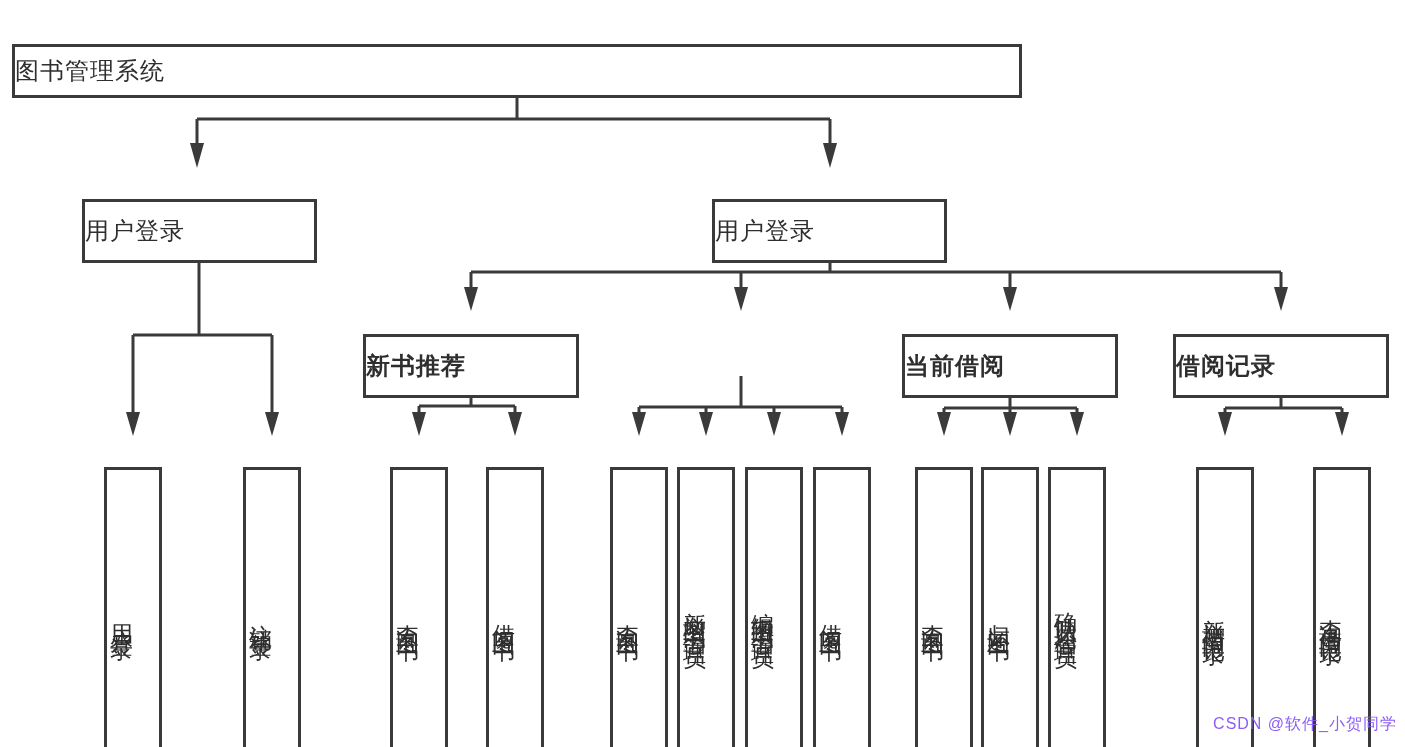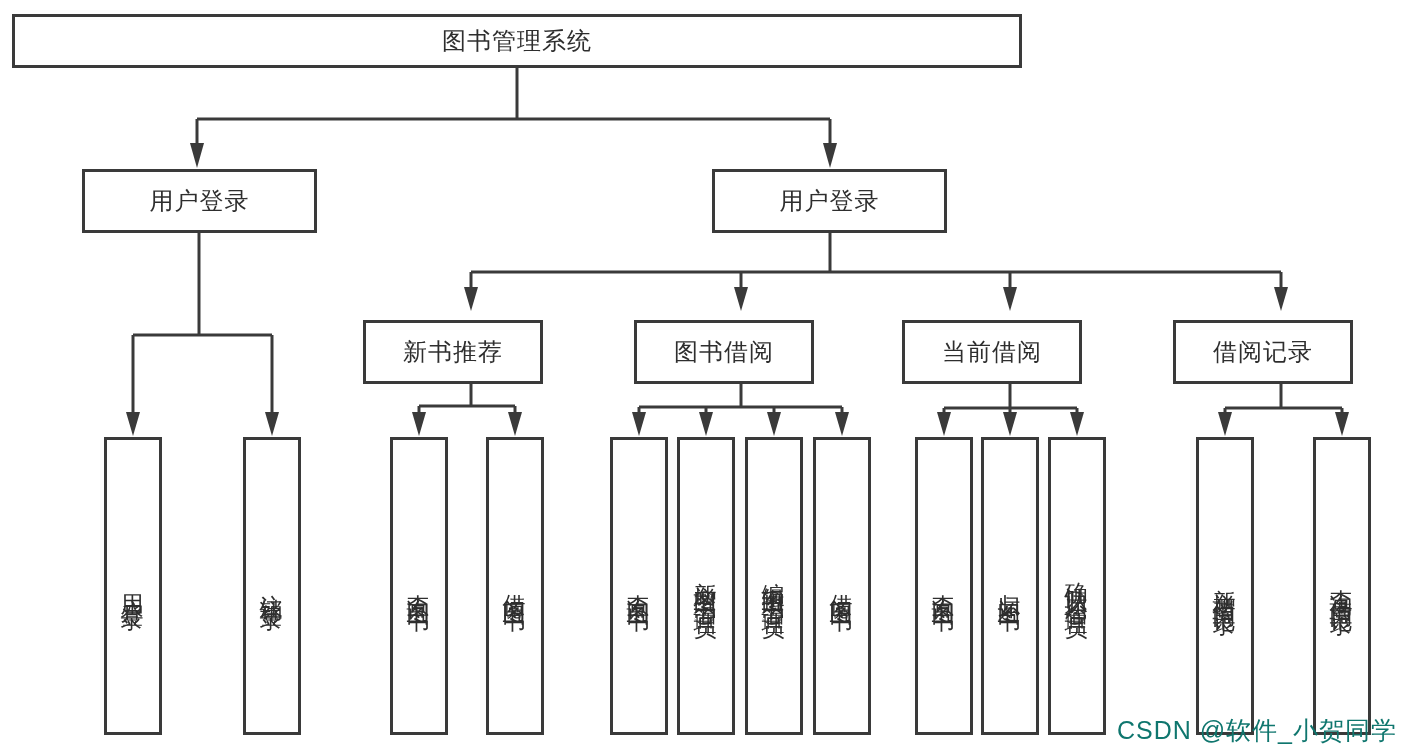--- a/index.html
+++ b/index.html
@@ -23,33 +23,33 @@
     height: 747px;
     pointer-events: none;
   }
   .node {
     position: absolute;
     box-sizing: border-box;
     border: 3px solid #3a3a3a;
     background: #ffffff;
     display: flex;
     align-items: center;
-    justify-content: center;
     color: #2e2e2e;
     z-index: 2;
+    margin-top: 30px;
   }
   .node.hbox {
     font-size: 24px;
     letter-spacing: 1px;
   }
   .root-box   { left: 12px;  top: 14px;  width: 1010px; height: 54px; }
   .l2-box     { top: 169px;  width: 235px; height: 64px; }
   .l2-login   { left: 82px; }
   .l2-mgmt    { left: 712px; }
-  .l3-box     { top: 320px;  width: 180px; height: 64px; }
+  .l3-box     { top: 304px;  width: 216px; height: 64px; font-weight: bold; }
   .l3-newbook { left: 363px; }
   .l3-borrow  { left: 634px; }
   .l3-current { left: 902px; }
   .l3-records { left: 1173px; }
   .leaf {
     top: 437px;
     width: 58px;
     height: 298px;
   }
   .leaf span {
@@ -70,22 +70,22 @@
   .leaf-8  { left: 813px; }
   .leaf-9  { left: 915px; }
   .leaf-10 { left: 981px; }
   .leaf-11 { left: 1048px; }
   .leaf-12 { left: 1196px; }
   .leaf-13 { left: 1313px; }
   .watermark {
     position: absolute;
     right: 8px;
     top: 714px;
-    font-size: 25px;
-    color: #0f766e;
+    font-size: 16px;
+    color: #8b5cf6;
     z-index: 5;
     letter-spacing: 1px;
   }
 </style>
 </head>
 <body>
 
 <div id="canvas">
 
   <svg id="connectors" viewBox="0 0 1405 747" xmlns="http://www.w3.org/2000/svg">
@@ -164,23 +164,20 @@
   <div class="node hbox l2-box l2-login">
     <span>用户登录</span>
   </div>
   <div class="node hbox l2-box l2-mgmt">
     <span>用户登录</span>
   </div>
 
   <div class="node hbox l3-box l3-newbook">
     <span>新书推荐</span>
   </div>
-  <div class="node hbox l3-box l3-borrow">
-    <span>图书借阅</span>
-  </div>
   <div class="node hbox l3-box l3-records">
     <span>借阅记录</span>
   </div>
   <div class="node hbox l3-box l3-current">
     <span>当前借阅</span>
   </div>
 
   <div class="node leaf leaf-1">
     <span>用户登录</span>
   </div>

